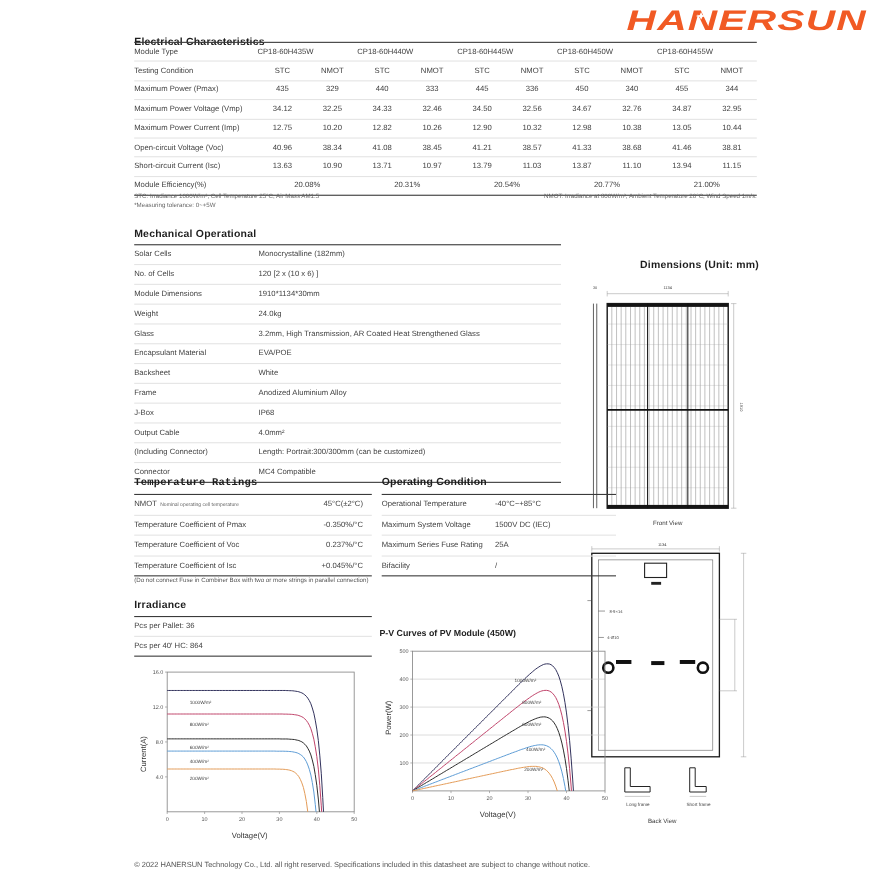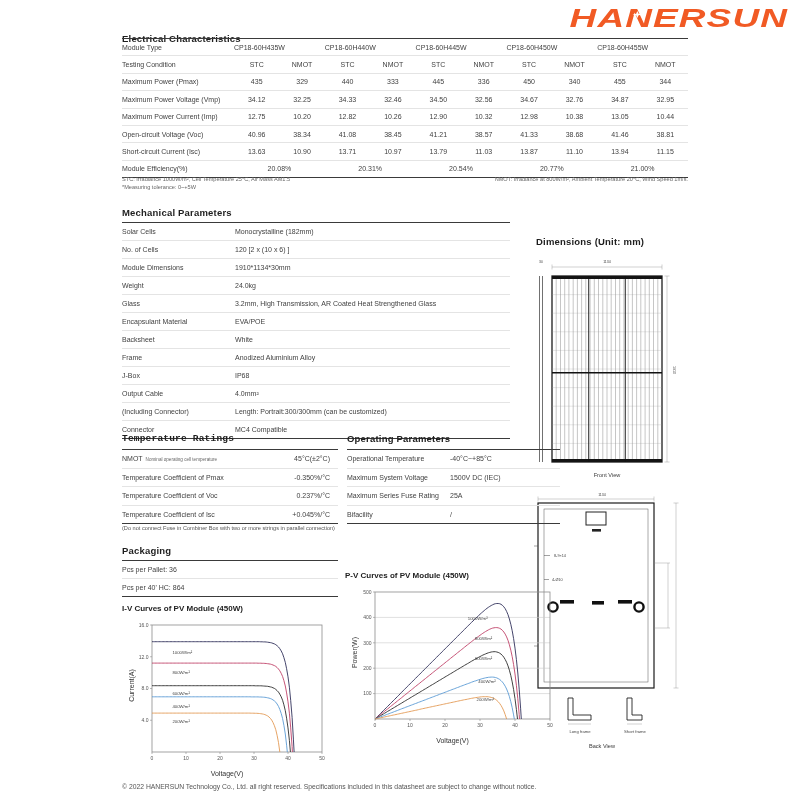--- a/index.html
+++ b/index.html
@@ -145,21 +145,21 @@
         <div class="ecell" style="grid-column: span 2;">20.77%</div>
         <div class="ecell" style="grid-column: span 2;">21.00%</div>
       </div>
     </div>
   <div class="abs footnote" style="left:122px;top:175px;">
     <div>STC: Irradiance 1000W/m², Cell Temperature 25°C, Air Mass AM1.5</div>
     <div>*Measuring tolerance: 0~+5W</div>
   </div>
   <div class="abs footnote" style="left:388px;top:175px;width:300px;text-align:right;">NMOT: Irradiance at 800W/m², Ambient Temperature 20°C, Wind Speed 1m/s.</div>
 
-  <div class="abs sec-title" style="left:122px;top:207px;">Mechanical Parameters</div>
+  <div class="abs sec-title" style="left:122px;top:207px;">Mechanical Operational</div>
   <div class="abs tbl" id="mechTable" style="left:122px;top:222px;width:388px;">
       <div class="mrow">
         <div class="lbl">Solar Cells</div>
         <div class="val">Monocrystalline (182mm)</div>
       </div>
       <div class="mrow">
         <div class="lbl">No. of Cells</div>
         <div class="val">120 [2 x (10 x 6) ]</div>
       </div>
       <div class="mrow">
@@ -197,21 +197,21 @@
       <div class="mrow">
         <div class="lbl">(Including Connector)</div>
         <div class="val">Length: Portrait:300/300mm (can be customized)</div>
       </div>
       <div class="mrow">
         <div class="lbl">Connector</div>
         <div class="val">MC4 Compatible</div>
       </div>
     </div>
 
-  <div class="abs sec-title" style="left:536px;top:236px;width:170px;text-align:left;">Dimensions (Unit: mm)</div>
+  <div class="abs sec-title" style="left:520px;top:236px;width:170px;text-align:right;">Dimensions (Unit: mm)</div>
   <svg class="abs" id="frontSvg" style="left:530px;top:250px;" width="150" height="235" viewBox="0 0 150 235">
     <text x="77" y="13" font-size="3.6" fill="#444" text-anchor="middle">1134</text>
     <line x1="22" y1="17" x2="132" y2="17" stroke="#888" stroke-width="0.4"></line>
     <line x1="22" y1="14.5" x2="22" y2="19.5" stroke="#888" stroke-width="0.4"></line>
     <line x1="132" y1="14.5" x2="132" y2="19.5" stroke="#888" stroke-width="0.4"></line>
     <text x="11" y="13" font-size="3.4" fill="#444" text-anchor="middle">30</text>
     <line x1="9.5" y1="26" x2="9.5" y2="212" stroke="#333" stroke-width="0.7"></line>
     <line x1="12.5" y1="26" x2="12.5" y2="212" stroke="#333" stroke-width="0.7"></line>
     <rect x="22" y="26" width="110" height="186" fill="none" stroke="#1c1c1c" stroke-width="1.3"></rect>
     <rect x="22" y="26" width="110" height="3" fill="#141414"></rect>
@@ -316,52 +316,51 @@
         <div class="lbl"><span>Temperature Coefficient of Voc</span></div>
         <div class="val">0.237%/°C</div>
       </div>
       <div class="trow">
         <div class="lbl"><span>Temperature Coefficient of Isc</span></div>
         <div class="val">+0.045%/°C</div>
       </div>
     </div>
   <div class="abs tnote" style="left:122px;top:525px;width:225px;">(Do not connect Fuse in Combiner Box with two or more strings in parallel connection)</div>
 
-  <div class="abs sec-title" style="left:347px;top:433px;">Operating Parameters</div>
+  <div class="abs sec-title" style="left:347px;top:433px;">Operating Condition</div>
   <div class="abs tbl" id="operTable" style="left:347px;top:449px;width:213px;">
       <div class="orow">
         <div class="lbl">Operational Temperature</div>
         <div class="val">-40°C~+85°C</div>
       </div>
       <div class="orow">
         <div class="lbl">Maximum System Voltage</div>
         <div class="val">1500V DC (IEC)</div>
       </div>
       <div class="orow">
         <div class="lbl">Maximum Series Fuse Rating</div>
         <div class="val">25A</div>
       </div>
       <div class="orow">
         <div class="lbl">Bifacility</div>
         <div class="val">/</div>
       </div>
     </div>
 
-  <div class="abs sec-title" style="left:122px;top:545px;">Packaging</div>
+  <div class="abs sec-title" style="left:122px;top:545px;">Irradiance</div>
   <div class="abs tbl" id="packTable" style="left:122px;top:560px;width:216px;">
       <div class="prow">
         <div>Pcs per Pallet: 36</div>
       </div>
       <div class="prow">
         <div>Pcs per 40' HC: 864</div>
       </div>
     </div>
 
   <div class="chart" style="left:122px;top:604px;">
-    <div class="chart-title">I-V Curves of PV Module (450W)</div>
     <svg width="210" height="150" viewBox="0 0 210 150">
         <rect x="30" y="7" width="170" height="127" fill="none" stroke="#8c8c8c" stroke-width="0.8"></rect>
         <line x1="30" y1="134" x2="30" y2="136" stroke="#8c8c8c" stroke-width="0.6"></line>
         <text x="30" y="142" text-anchor="middle" font-size="5" fill="#555">0</text>
         <line x1="64" y1="134" x2="64" y2="136" stroke="#8c8c8c" stroke-width="0.6"></line>
         <text x="64" y="142" text-anchor="middle" font-size="5" fill="#555">10</text>
         <line x1="98" y1="134" x2="98" y2="136" stroke="#8c8c8c" stroke-width="0.6"></line>
         <text x="98" y="142" text-anchor="middle" font-size="5" fill="#555">20</text>
         <line x1="132" y1="134" x2="132" y2="136" stroke="#8c8c8c" stroke-width="0.6"></line>
         <text x="132" y="142" text-anchor="middle" font-size="5" fill="#555">30</text>

